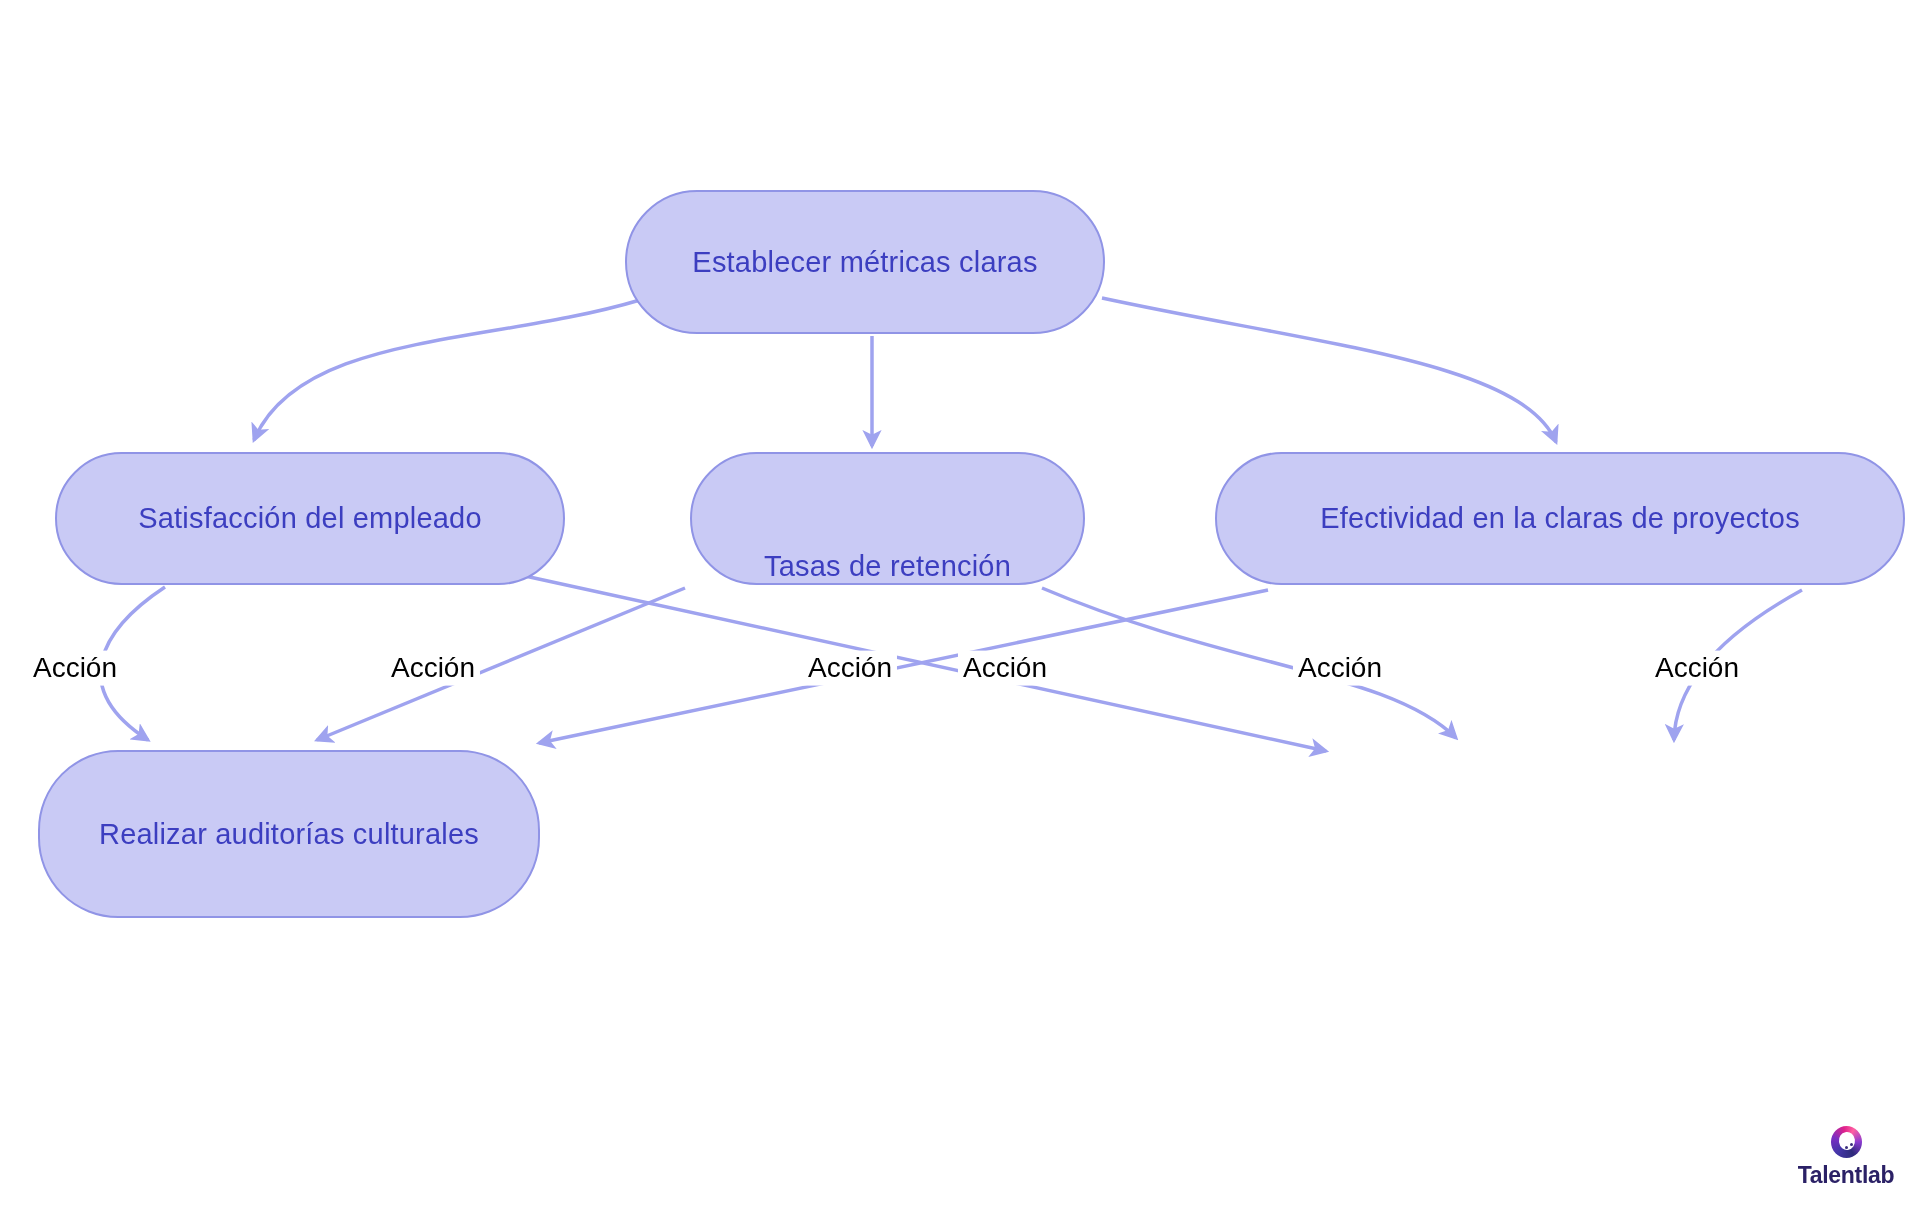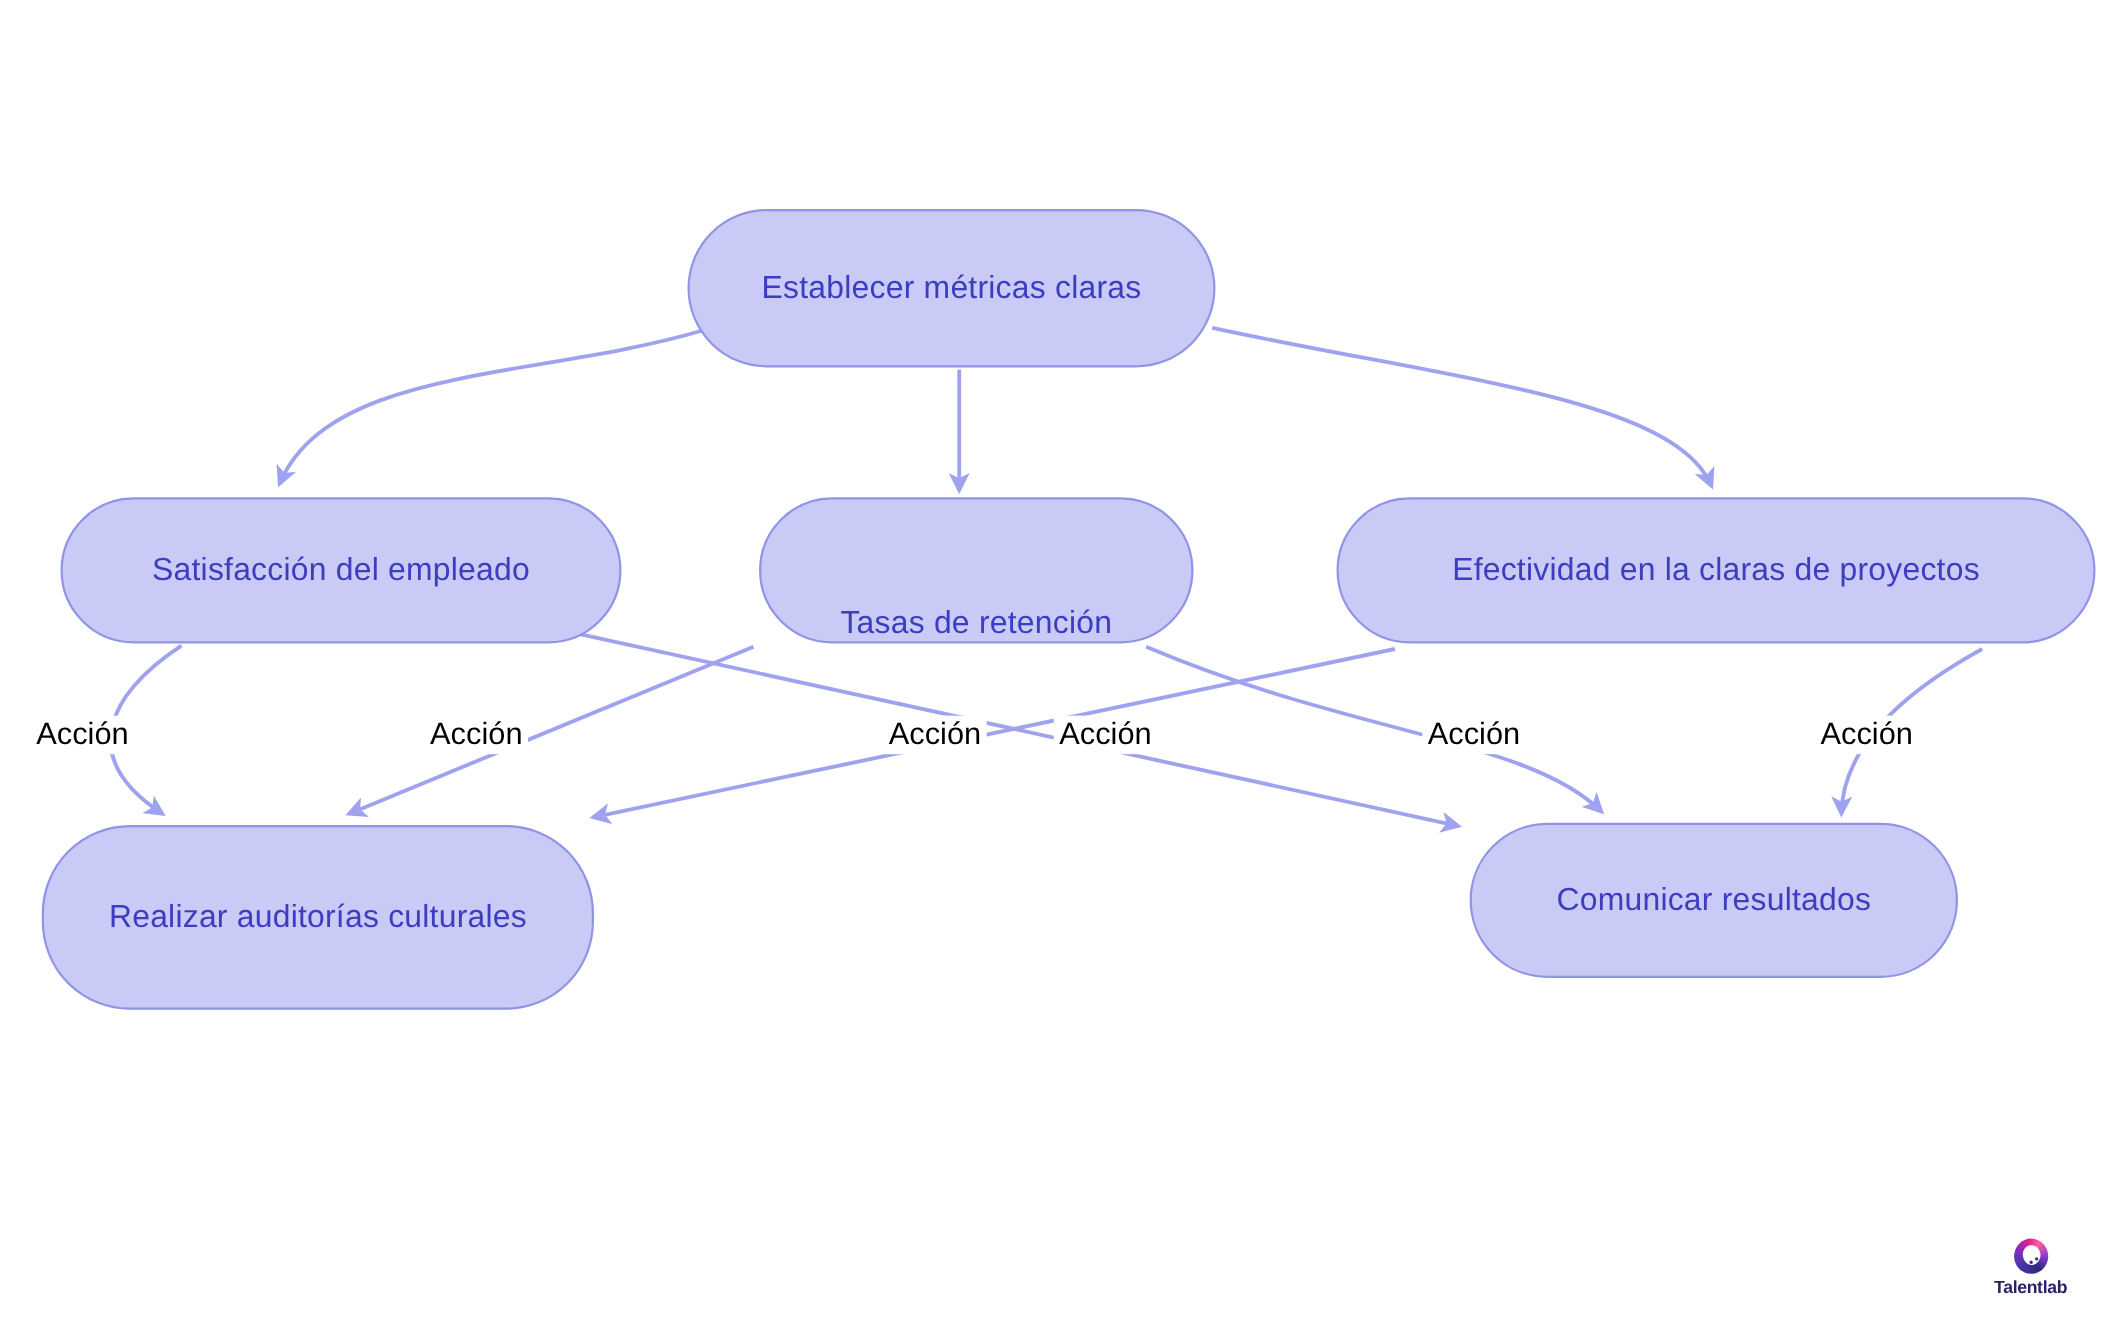--- a/index.html
+++ b/index.html
@@ -60,21 +60,21 @@
   }
   .logo-dot{
     position:absolute;
     width:3px;height:3px;border-radius:50%;
     background:#3a2f7d;
   }
   .logo-dot.d1{left:14px;top:20px;}
   .logo-dot.d2{left:19px;top:17px;}
   .logo-text{
     margin-top:4px;
-    font-size:16px;
+    font-size:23px;
     font-weight:bold;
     color:#2b2166;
     letter-spacing:-0.3px;
   }
 </style>
 </head>
 <body>
 
 <div id="canvas">
 
@@ -117,23 +117,20 @@
   </div>
 
   <div class="node" style="left:1215px;top:452px;width:690px;height:133px;">
     <span>Efectividad en la claras de proyectos</span>
   </div>
 
   <div class="node" style="left:38px;top:750px;width:502px;height:168px;">
     <span>Realizar auditorías culturales</span>
   </div>
 
-  <div class="node" style="left:1336px;top:748px;width:444px;height:141px;">
-    <span>Comunicar resultados</span>
-  </div>
 
   <div class="logo">
     <div class="logo-icon">
       <div class="logo-drop"></div>
       <div class="logo-dot d1"></div>
       <div class="logo-dot d2"></div>
     </div>
     <div class="logo-text">Talentlab</div>
   </div>
 

